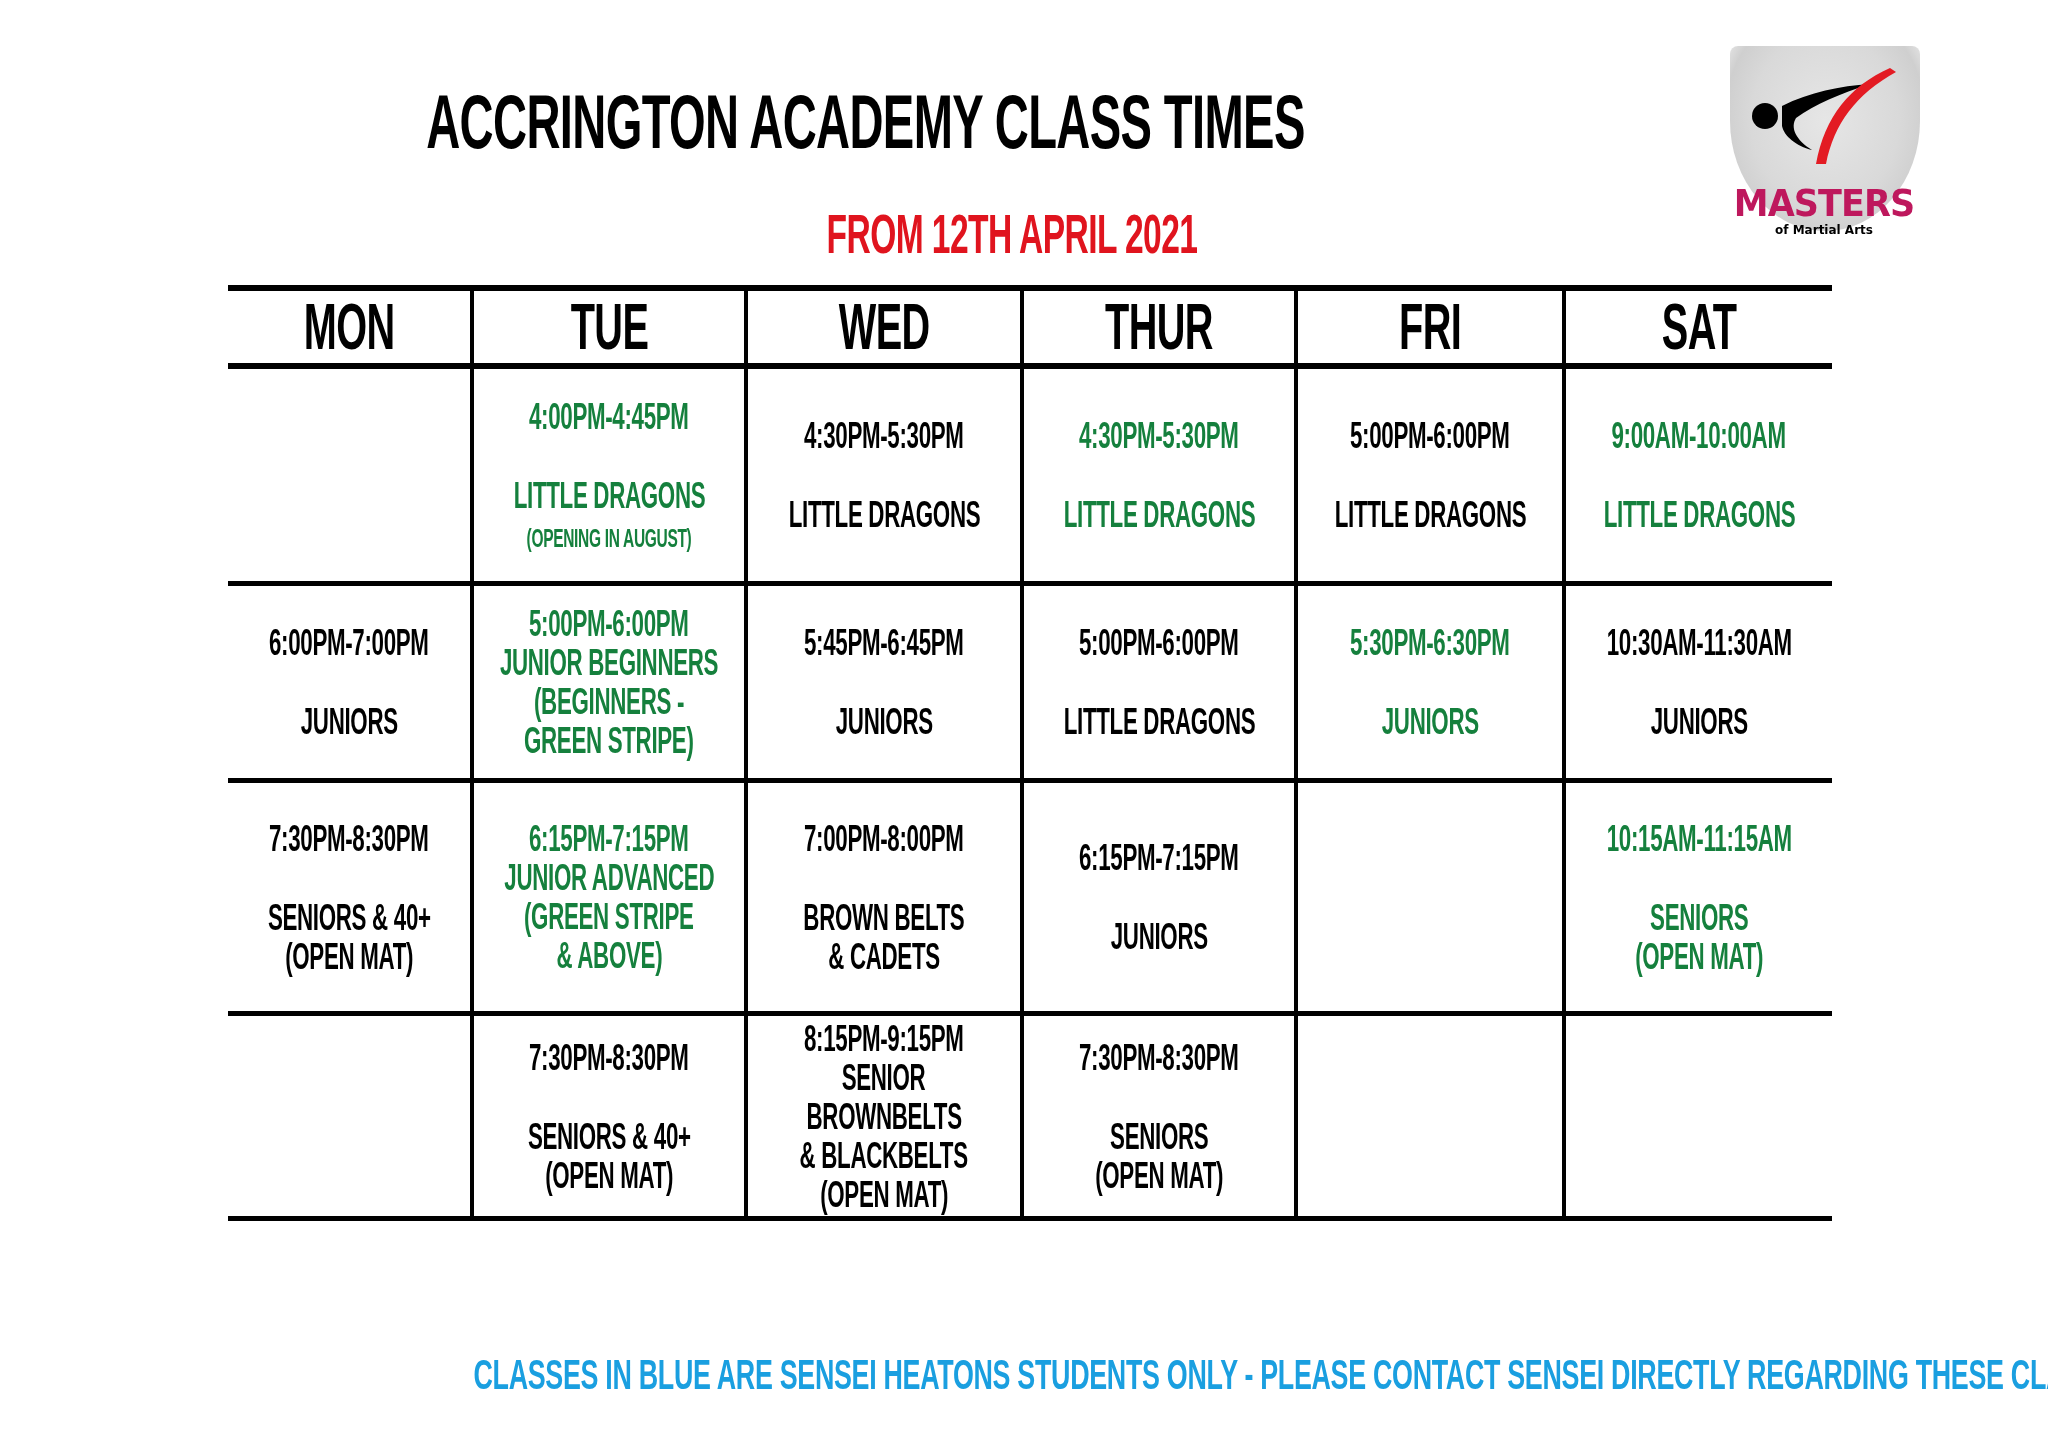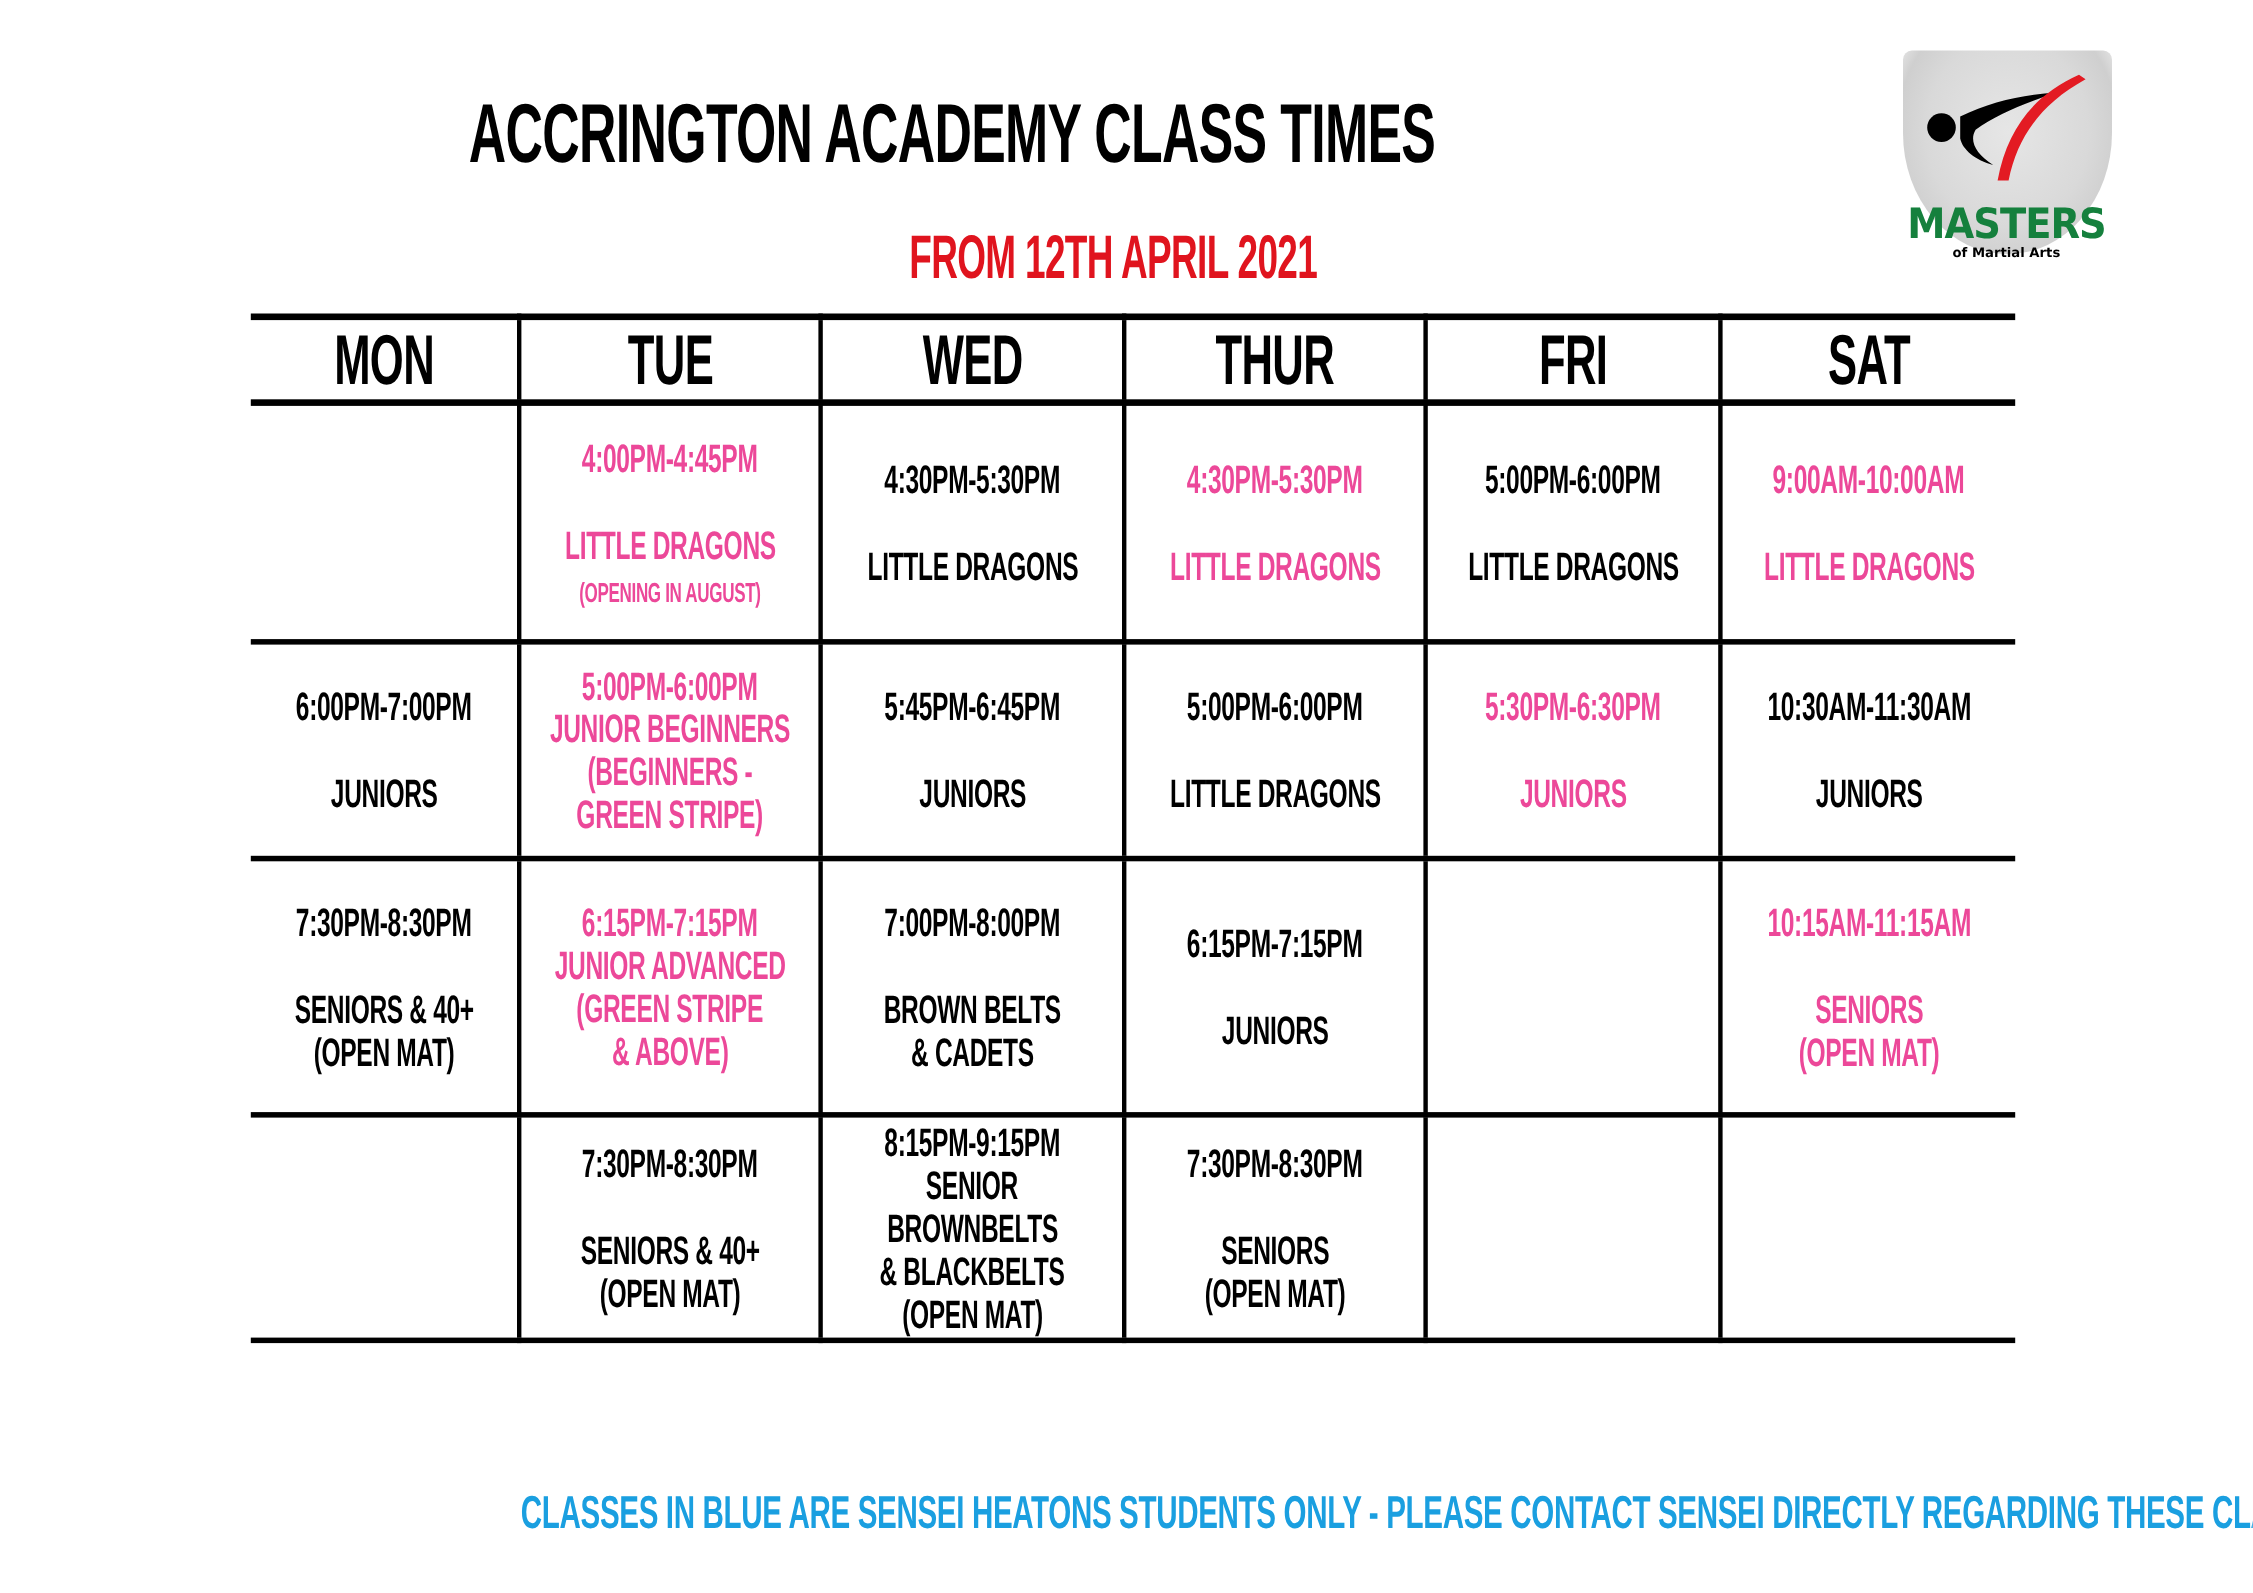--- a/index.html
+++ b/index.html
@@ -14,21 +14,21 @@
   #subtitle .cond { font-weight: bold; font-size: 56px; line-height: 58px; color: #e0141e;
                     transform: scaleX(0.6); letter-spacing: -1px; margin-left: 0px; }
 
   #logo { position: absolute; left: 1700px; top: 40px; width: 250px; height: 205px; }
   #logo .shield { position: absolute; left: 30px; top: 6px; width: 190px; height: 185px;
                   background: radial-gradient(ellipse at 50% 40%, #e6e6e6 0%, #d9d9d9 55%, #cfcfcf 75%, rgba(220,220,220,0) 100%);
                   border-radius: 8px 8px 95px 95px / 8px 8px 110px 110px; }
   #logo svg { position: absolute; left: 30px; top: 6px; }
   #logo .masters { position: absolute; left: 4px; top: 144px; width: 240px; text-align: center;
                    font-family: "DejaVu Sans", sans-serif; font-weight: bold; font-size: 38px;
-                   line-height: 38px; color: #15803d; letter-spacing: -1px; }
+                   line-height: 38px; color: #be185d; letter-spacing: -1px; }
   #logo .masters .cond { transform: scaleX(0.92); }
   #logo .sub { position: absolute; left: 4px; top: 180px; width: 240px; text-align: center;
                font-family: "DejaVu Sans", sans-serif; font-weight: bold; font-size: 12px;
                line-height: 20px; color: #000; }
 
   #schedule { position: absolute; left: 228px; top: 285px; width: 1604px; }
   table { border-collapse: collapse; table-layout: fixed; width: 1604px; }
   th, td { border-left: 4px solid #000; border-right: 4px solid #000; 
            vertical-align: middle; padding: 0; overflow: hidden; }
   th:first-child, td:first-child { border-left: none; }
@@ -41,21 +41,21 @@
   .r1 td { height: 212px; }
   .r2 td { height: 192px; }
   .r3 td { height: 228px; }
   .r4 td { height: 200px; }
 
   .cell { display: flex; flex-direction: column; align-items: center; justify-content: center; height: 100%; }
   .line { font-weight: bold; font-size: 36px; line-height: 39px; white-space: nowrap; }
   .line .cond { transform: scaleX(0.62); letter-spacing: -0.5px; }
   .gap { height: 40px; }
   .small .cond { font-size: 25px; line-height: 26px; }
-  .blue { color: #ec4899; }
+  .blue { color: #15803d; }
   .black { color: #000000; }
 
   #footer { position: absolute; left: 0; width: 2048px; top: 1352px; text-align: center; }
   #footer .cond { font-weight: bold; font-size: 42px; line-height: 46px; color: #1a9fe0;
                   transform: scaleX(0.64); letter-spacing: -0.5px; margin-left: 6px; }
 </style>
 </head>
 <body>
 
 <div id="title">

